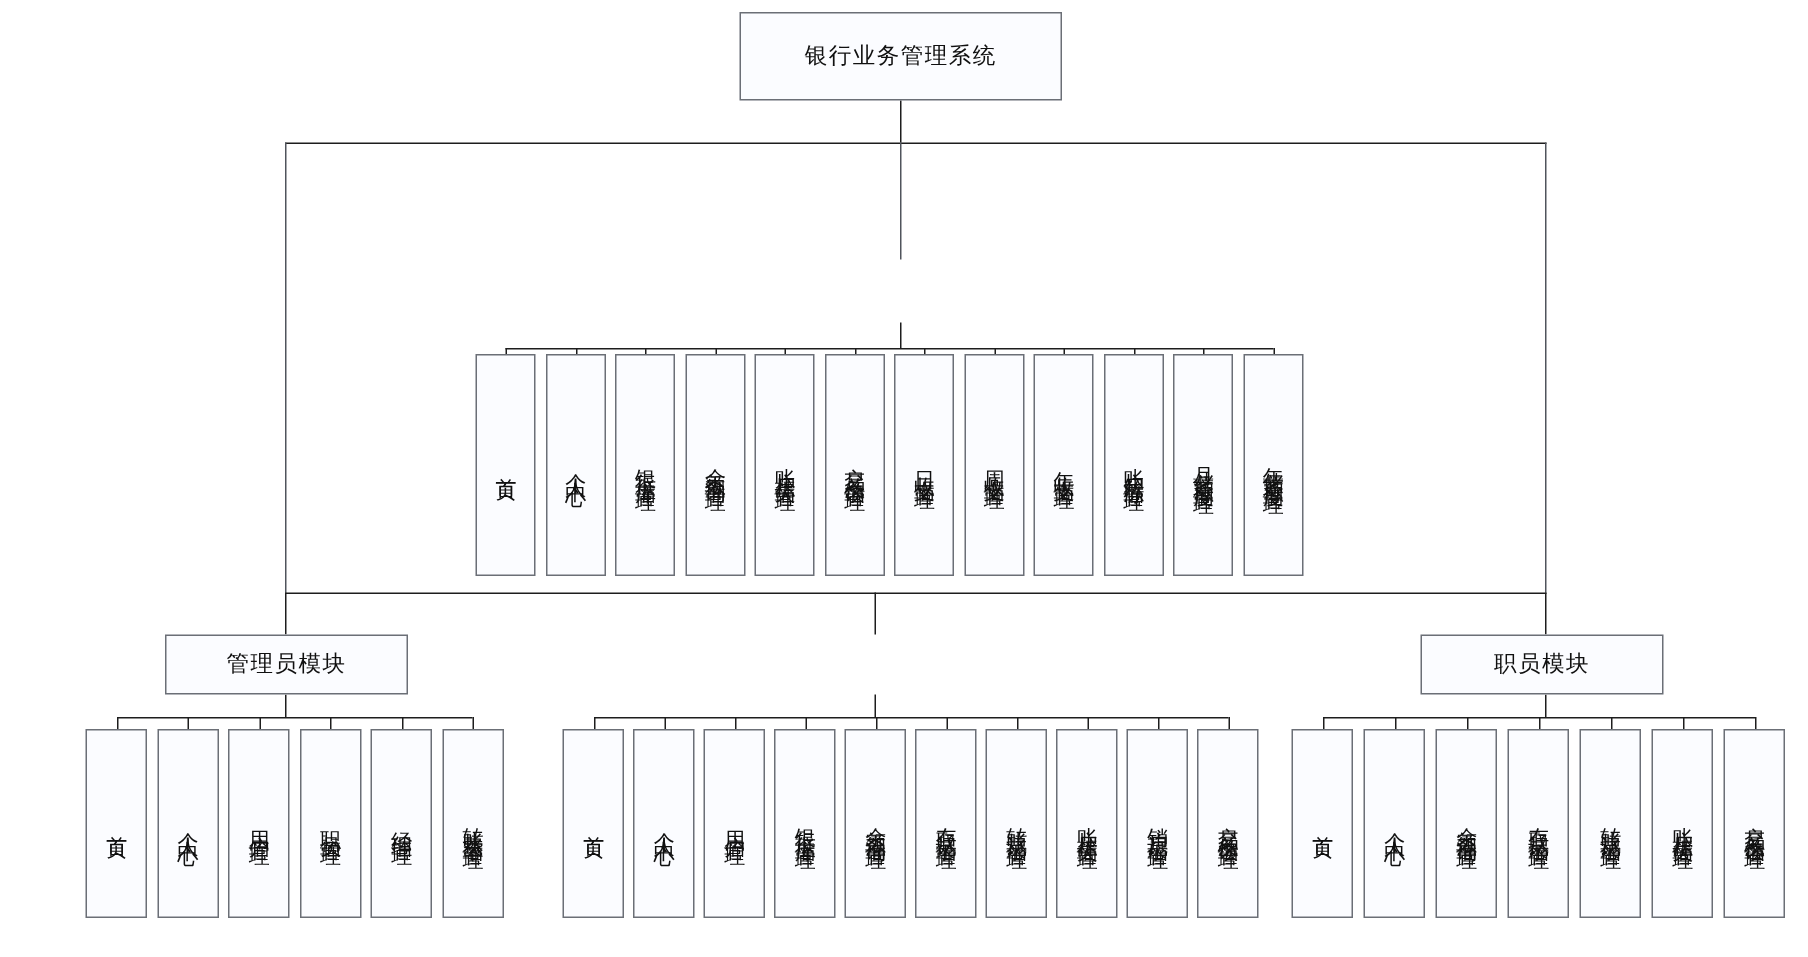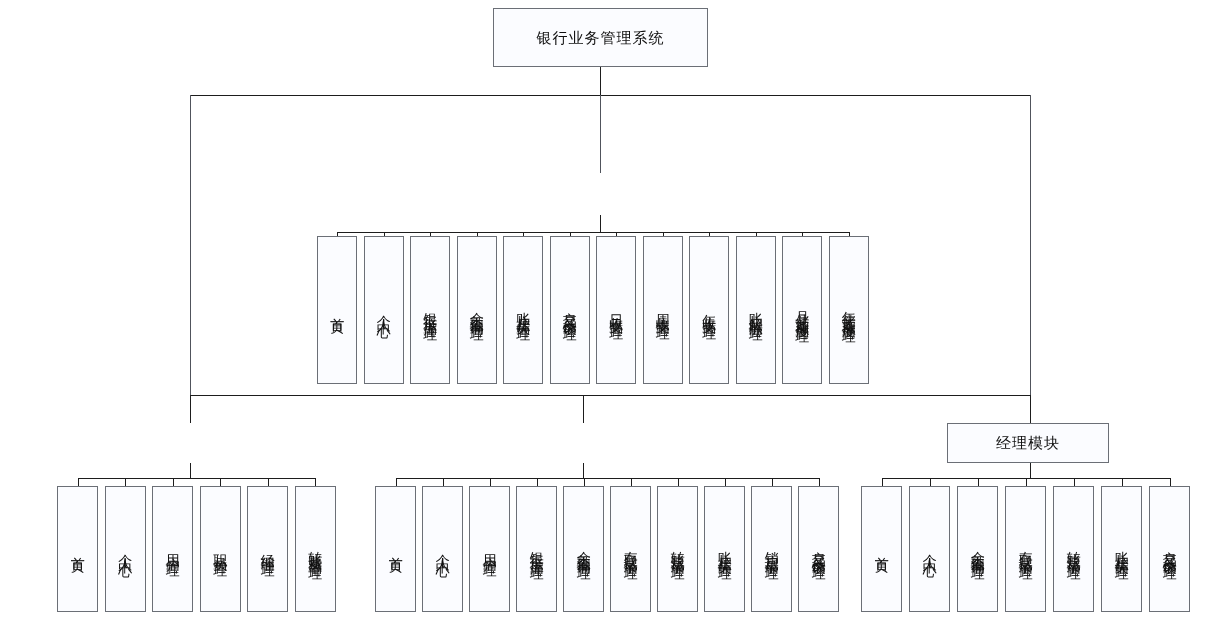--- a/index.html
+++ b/index.html
@@ -138,20 +138,23 @@
       <div class="node leaf" style="left: 828.5px; top: 236px; width: 40px; height: 148px;">
         <span>年储蓄额度管理</span>
       </div>
     </div>
 
   <div class="ln h" style="left:190px; top:395px; width:841px; height:1px;"></div>
   <div class="ln v" style="left:190px; top:395px; width:1px; height:28px;"></div>
   <div class="ln v" style="left:583px; top:395px; width:1px; height:28px;"></div>
   <div class="ln v" style="left:1030px; top:395px; width:1px; height:28px;"></div>
 
+  <div class="node module" style="left:110px; top:423px; width:162px; height:40px;">
+    <span>管理员模块</span>
+  </div>
   <div class="ln v" style="left:190px; top:463px; width:1px; height:15px;"></div>
   <div id="admin-group">
       <div class="ln h" style="left: 77.5px; top: 478px; width: 237.5px; height: 1px;"></div>
       <div class="ln v" style="left: 77.5px; top: 478px; width: 1px; height: 8px;"></div>
       <div class="node leaf" style="left: 57px; top: 486px; width: 41px; height: 126px;">
         <span>首页</span>
       </div>
       <div class="ln v" style="left: 125px; top: 478px; width: 1px; height: 8px;"></div>
       <div class="node leaf" style="left: 104.5px; top: 486px; width: 41px; height: 126px;">
         <span>个人中心</span>
@@ -213,21 +216,21 @@
       <div class="node leaf" style="left: 751px; top: 486px; width: 41px; height: 126px;">
         <span>销户记录管理</span>
       </div>
       <div class="ln v" style="left: 818.5px; top: 478px; width: 1px; height: 8px;"></div>
       <div class="node leaf" style="left: 798px; top: 486px; width: 41px; height: 126px;">
         <span>交易反馈管理</span>
       </div>
     </div>
 
   <div class="node module" style="left:947px; top:423px; width:162px; height:40px;">
-    <span>经理模块</span>
+    <span>职员模块</span>
   </div>
   <div class="ln v" style="left:1030px; top:463px; width:1px; height:15px;"></div>
   <div id="user-group">
       <div class="ln h" style="left: 881.5px; top: 478px; width: 288px; height: 1px;"></div>
       <div class="ln v" style="left: 881.5px; top: 478px; width: 1px; height: 8px;"></div>
       <div class="node leaf" style="left: 861px; top: 486px; width: 41px; height: 126px;">
         <span>首页</span>
       </div>
       <div class="ln v" style="left: 929.5px; top: 478px; width: 1px; height: 8px;"></div>
       <div class="node leaf" style="left: 909px; top: 486px; width: 41px; height: 126px;">

